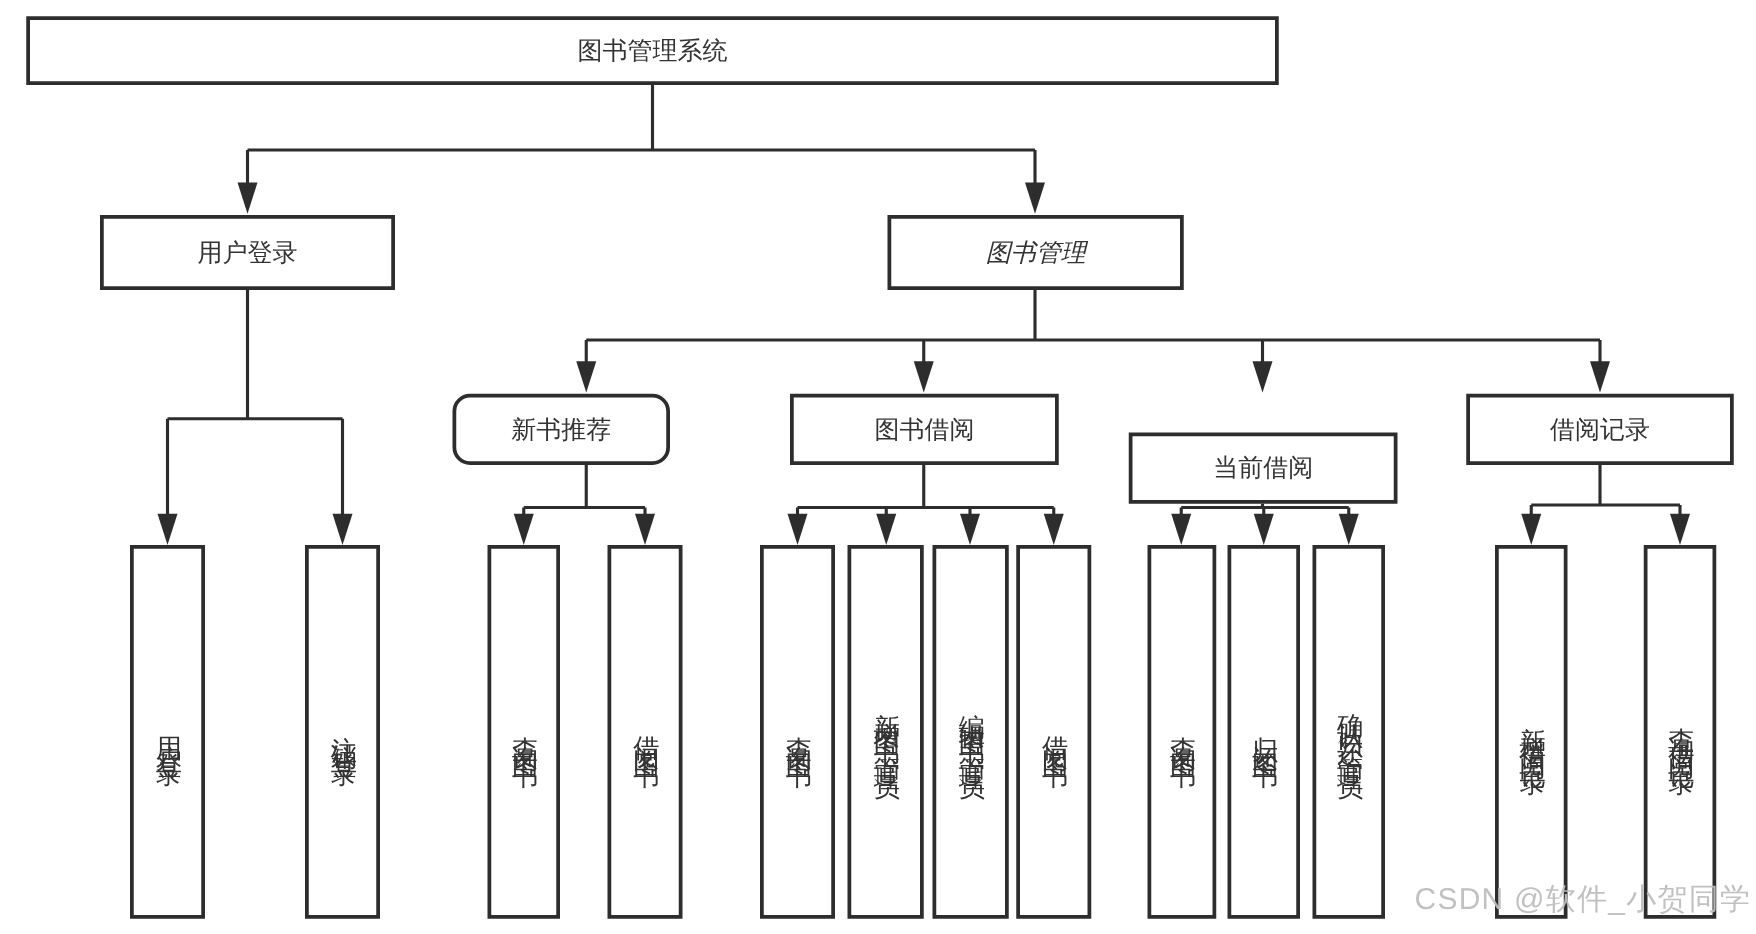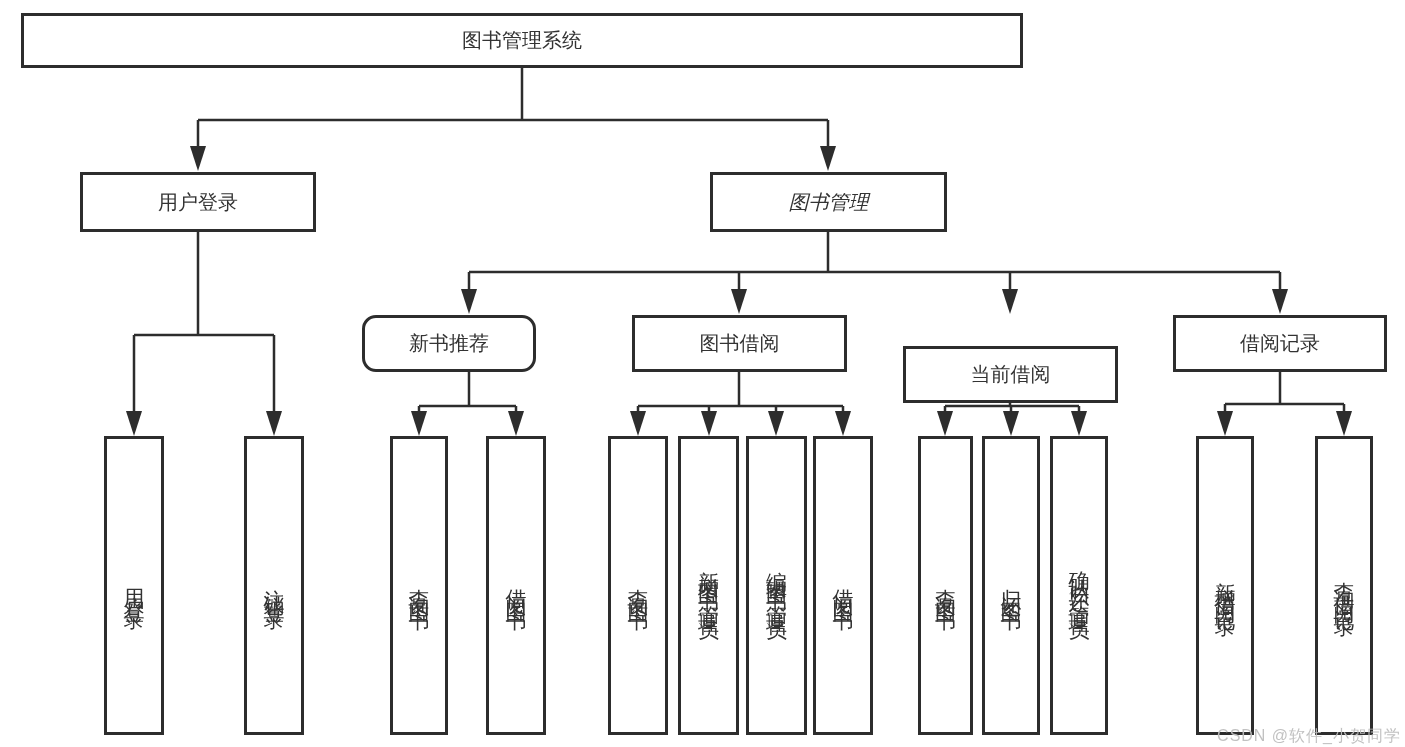--- a/index.html
+++ b/index.html
@@ -25,23 +25,23 @@
   .leaf .vtext{
     writing-mode:vertical-rl;
     text-orientation:mixed;
     letter-spacing:7px;
     line-height:1.15;
     font-size:21px;
     color:#333333;
   }
   #watermark{
     position:absolute;
-    right:4px;bottom:0;
+    right:4px;bottom:12px;
     z-index:3;
-    font-size:16px;
+    font-size:24px;
     color:rgba(190,190,190,0.95);
     letter-spacing:1px;
     white-space:nowrap;
   }
 </style>
 </head>
 <body>
 
 <div id="stage">
 

